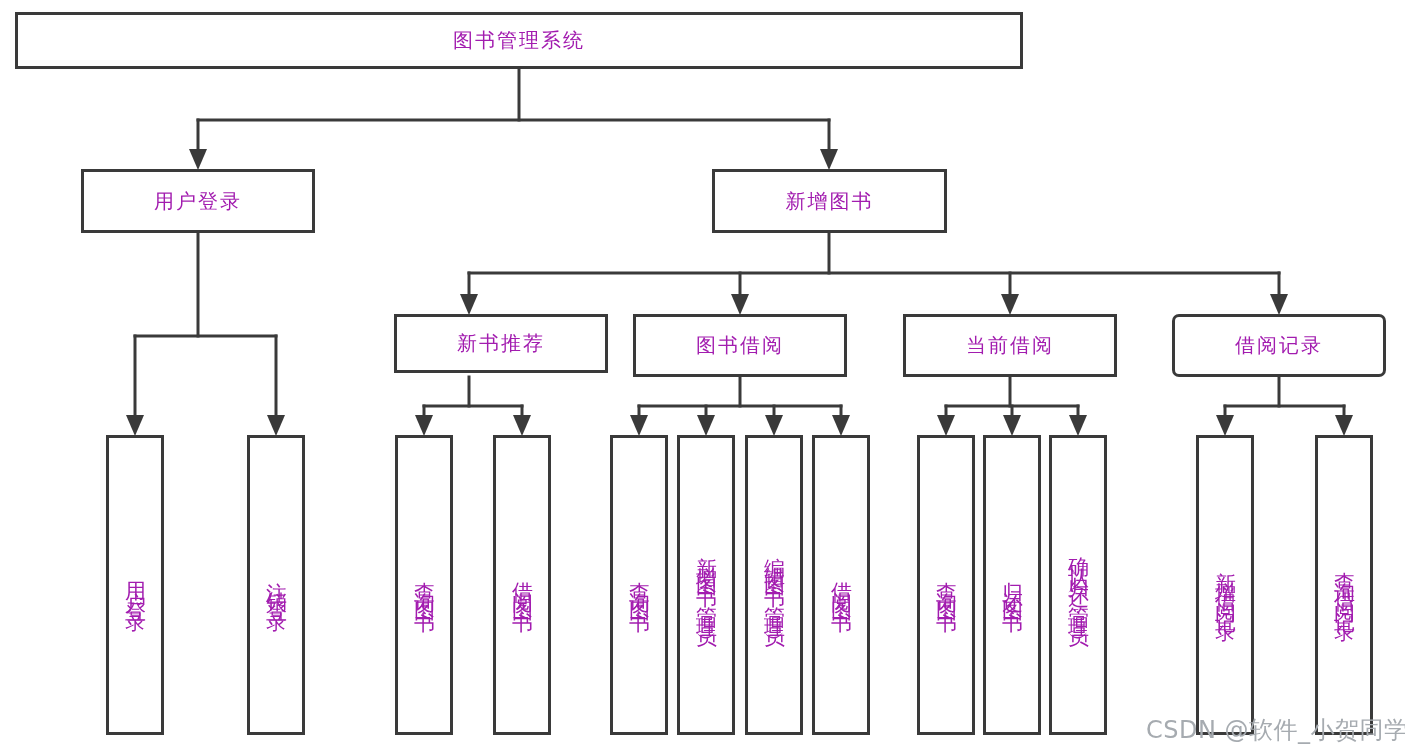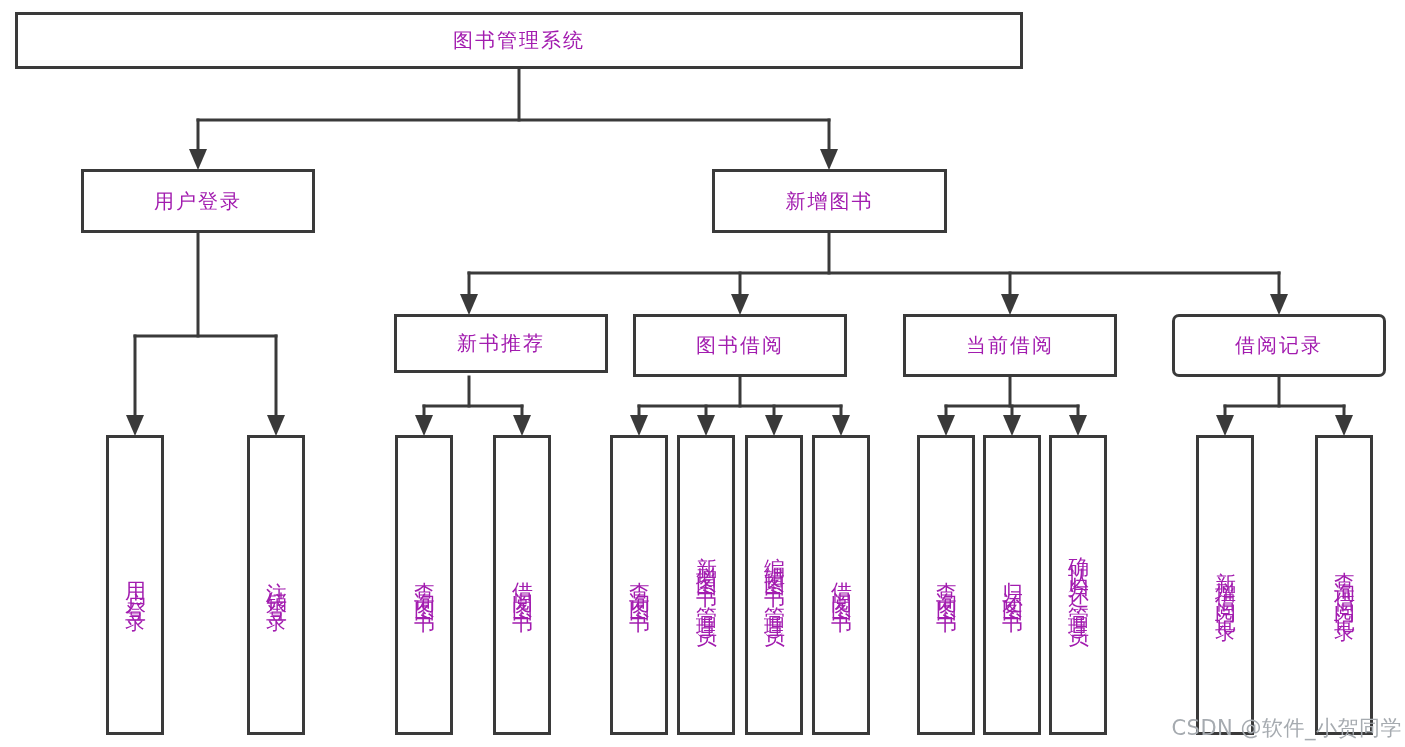--- a/index.html
+++ b/index.html
@@ -53,21 +53,21 @@
   .pos-f7  { left: 745px; }
   .pos-f8  { left: 812px; }
   .pos-f9  { left: 917px; }
   .pos-f10 { left: 983px; }
   .pos-f11 { left: 1049px; }
   .pos-f12 { left: 1196px; }
   .pos-f13 { left: 1315px; }
   .watermark {
     position: absolute;
     left: 1146px; top: 714px; width: 256px;
-    font-size: 21px;
+    font-size: 24px;
     color: #a6abb0;
     letter-spacing: 0.5px;
     white-space: nowrap;
     text-align: right;
   }
 </style>
 </head>
 <body>
 
 <div id="canvas">

